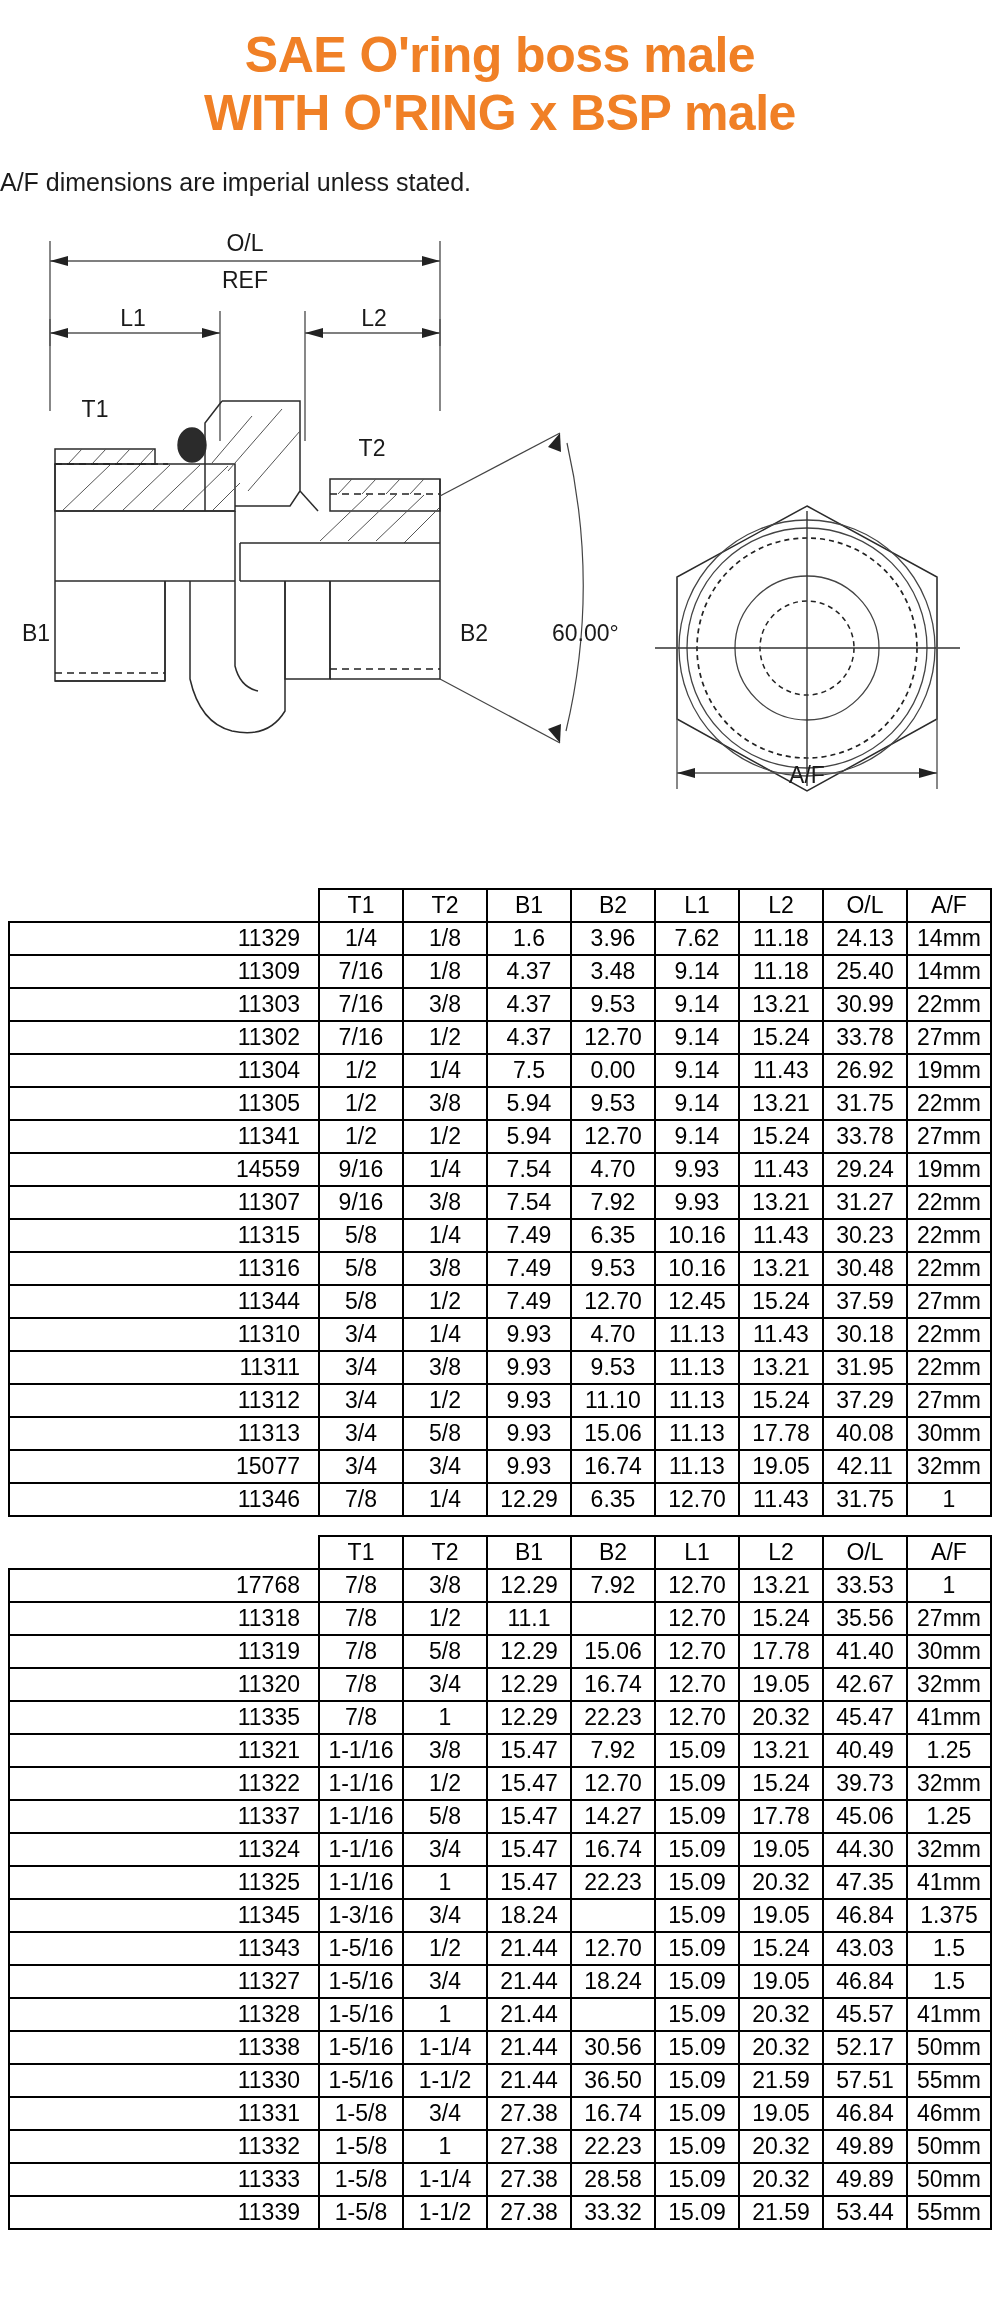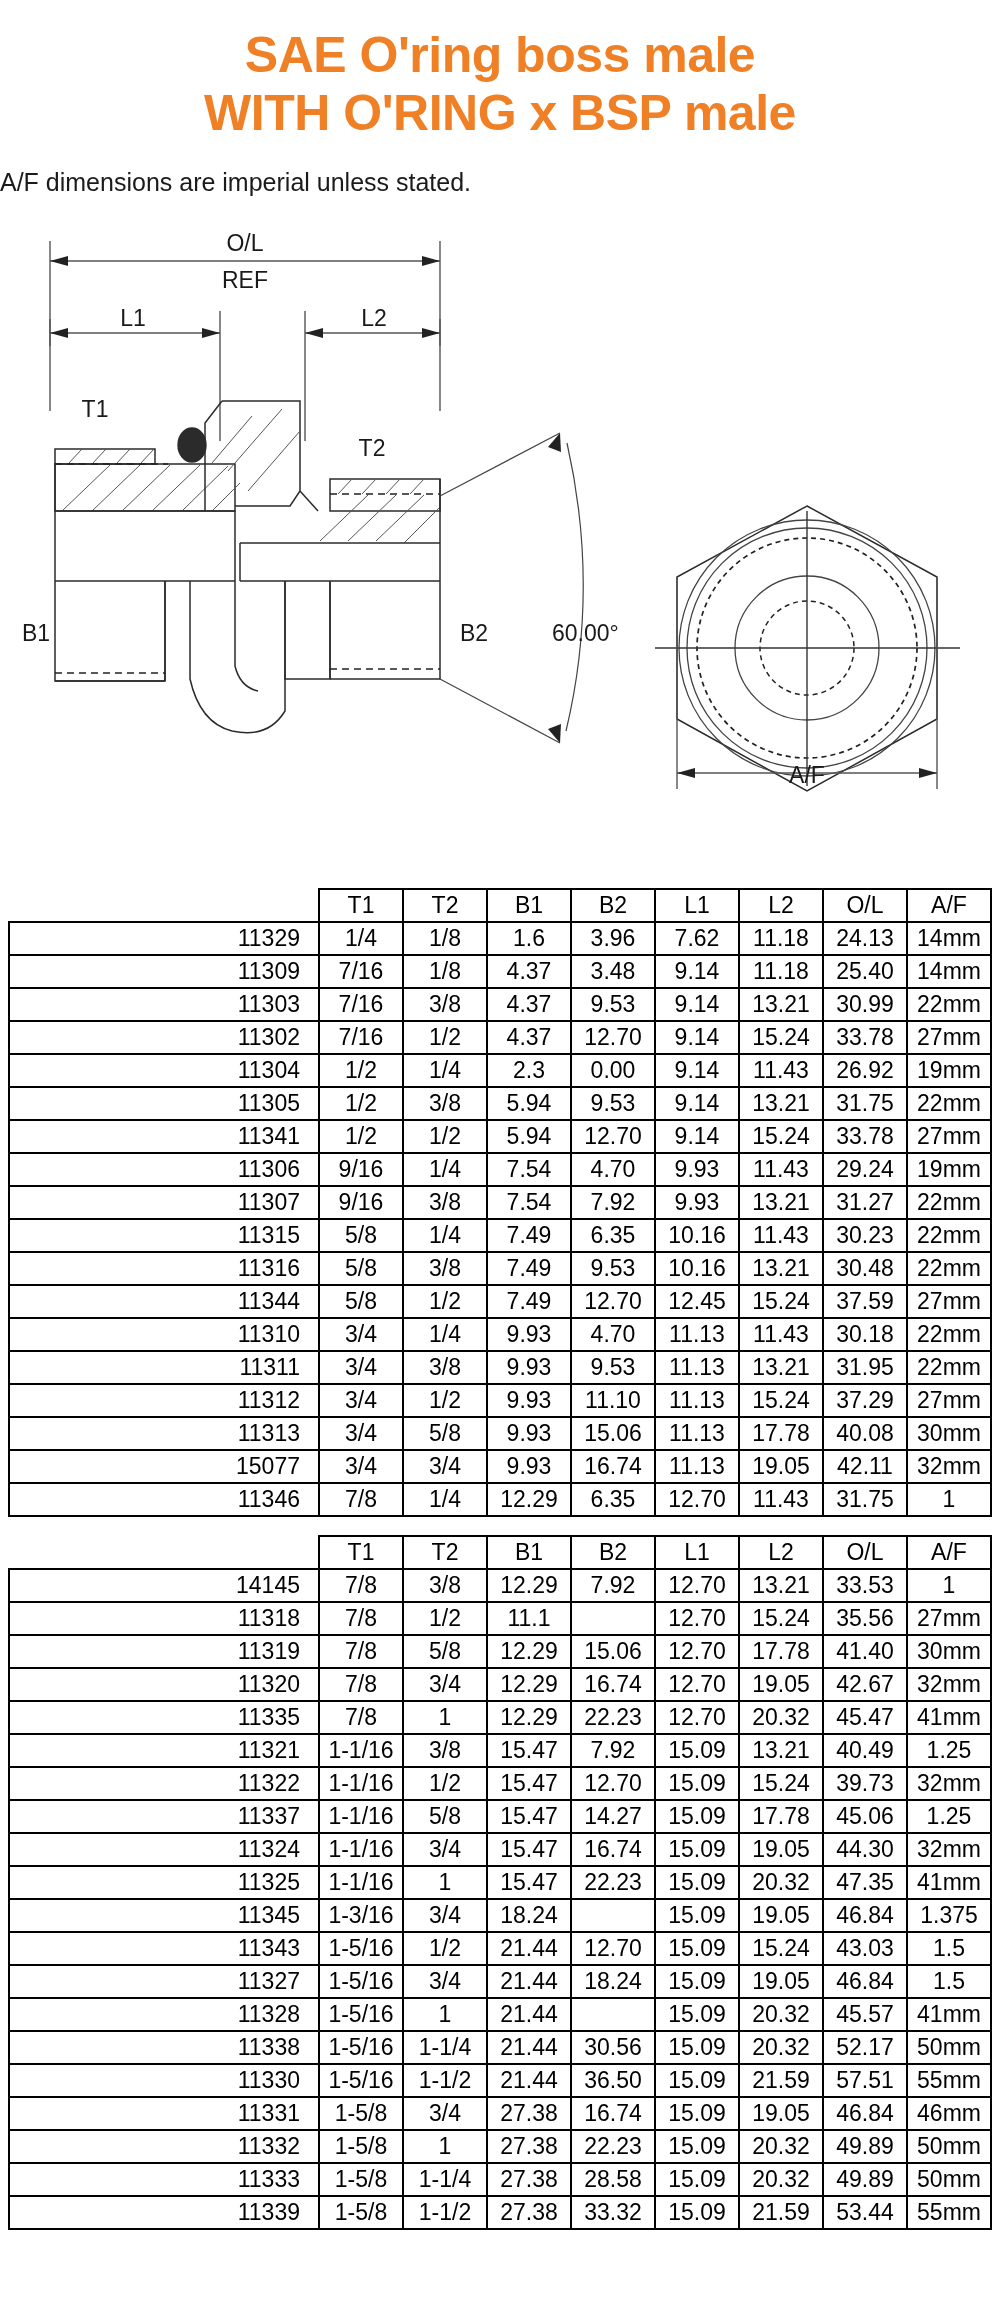--- a/index.html
+++ b/index.html
@@ -295,21 +295,21 @@
             <td>12.70</td>
             <td>9.14</td>
             <td>15.24</td>
             <td>33.78</td>
             <td>27mm</td>
           </tr>
           <tr>
             <td class="part">11304</td>
             <td>1/2</td>
             <td>1/4</td>
-            <td>2.3</td>
+            <td>7.5</td>
             <td>0.00</td>
             <td>9.14</td>
             <td>11.43</td>
             <td>26.92</td>
             <td>19mm</td>
           </tr>
           <tr>
             <td class="part">11305</td>
             <td>1/2</td>
             <td>3/8</td>
@@ -325,21 +325,21 @@
             <td>1/2</td>
             <td>1/2</td>
             <td>5.94</td>
             <td>12.70</td>
             <td>9.14</td>
             <td>15.24</td>
             <td>33.78</td>
             <td>27mm</td>
           </tr>
           <tr>
-            <td class="part">11306</td>
+            <td class="part">14559</td>
             <td>9/16</td>
             <td>1/4</td>
             <td>7.54</td>
             <td>4.70</td>
             <td>9.93</td>
             <td>11.43</td>
             <td>29.24</td>
             <td>19mm</td>
           </tr>
           <tr>
@@ -474,21 +474,21 @@
             <th>B1</th>
             <th>B2</th>
             <th>L1</th>
             <th>L2</th>
             <th>O/L</th>
             <th>A/F</th>
           </tr>
         </thead>
         <tbody>
           <tr>
-            <td class="part">14145</td>
+            <td class="part">17768</td>
             <td>7/8</td>
             <td>3/8</td>
             <td>12.29</td>
             <td>7.92</td>
             <td>12.70</td>
             <td>13.21</td>
             <td>33.53</td>
             <td>1</td>
           </tr>
           <tr>

